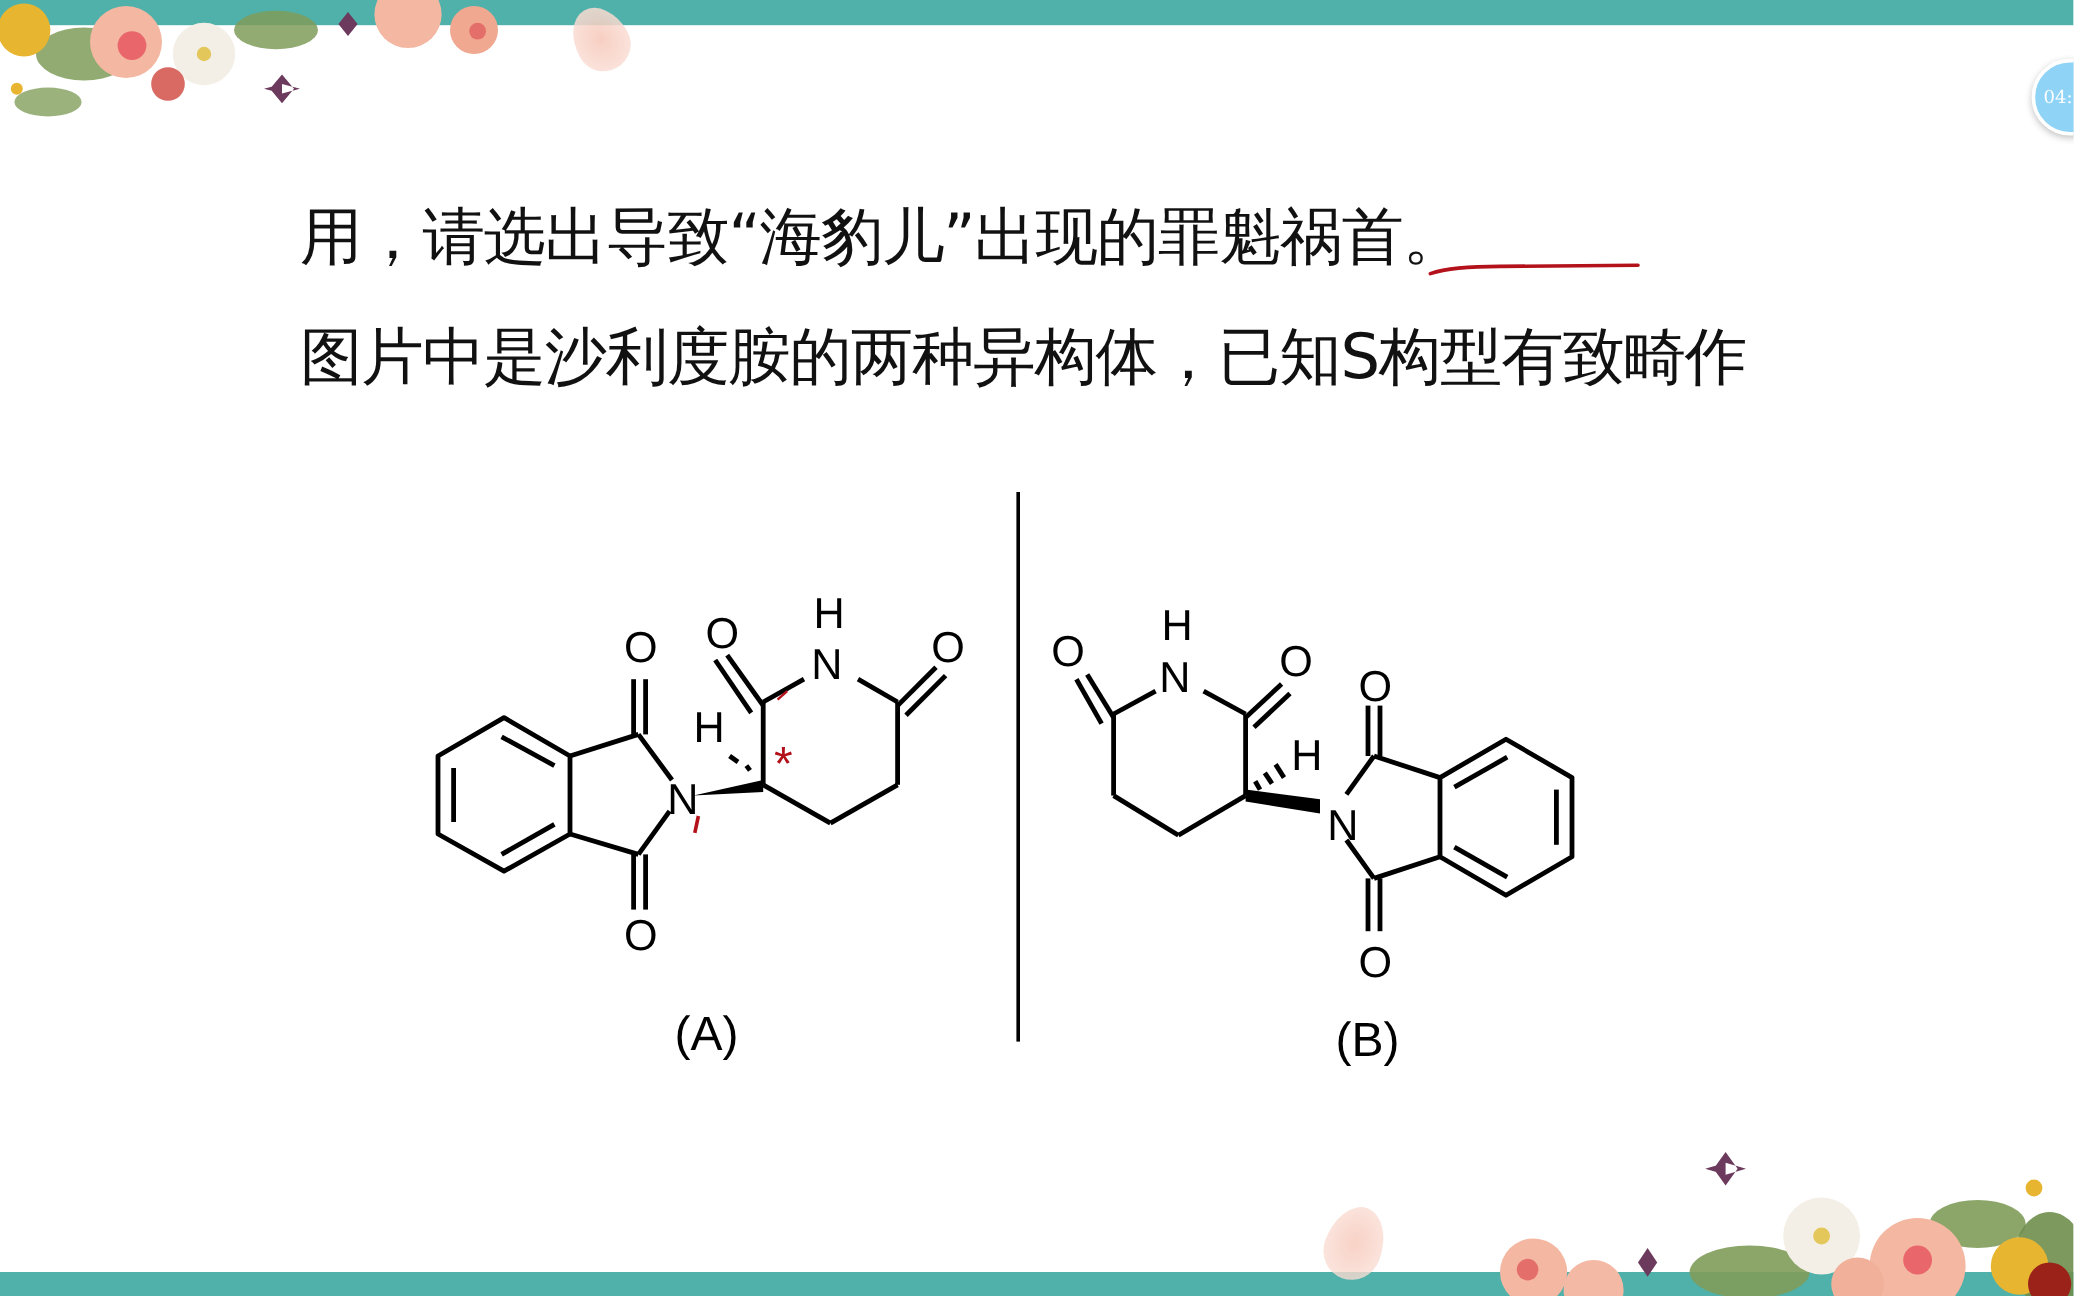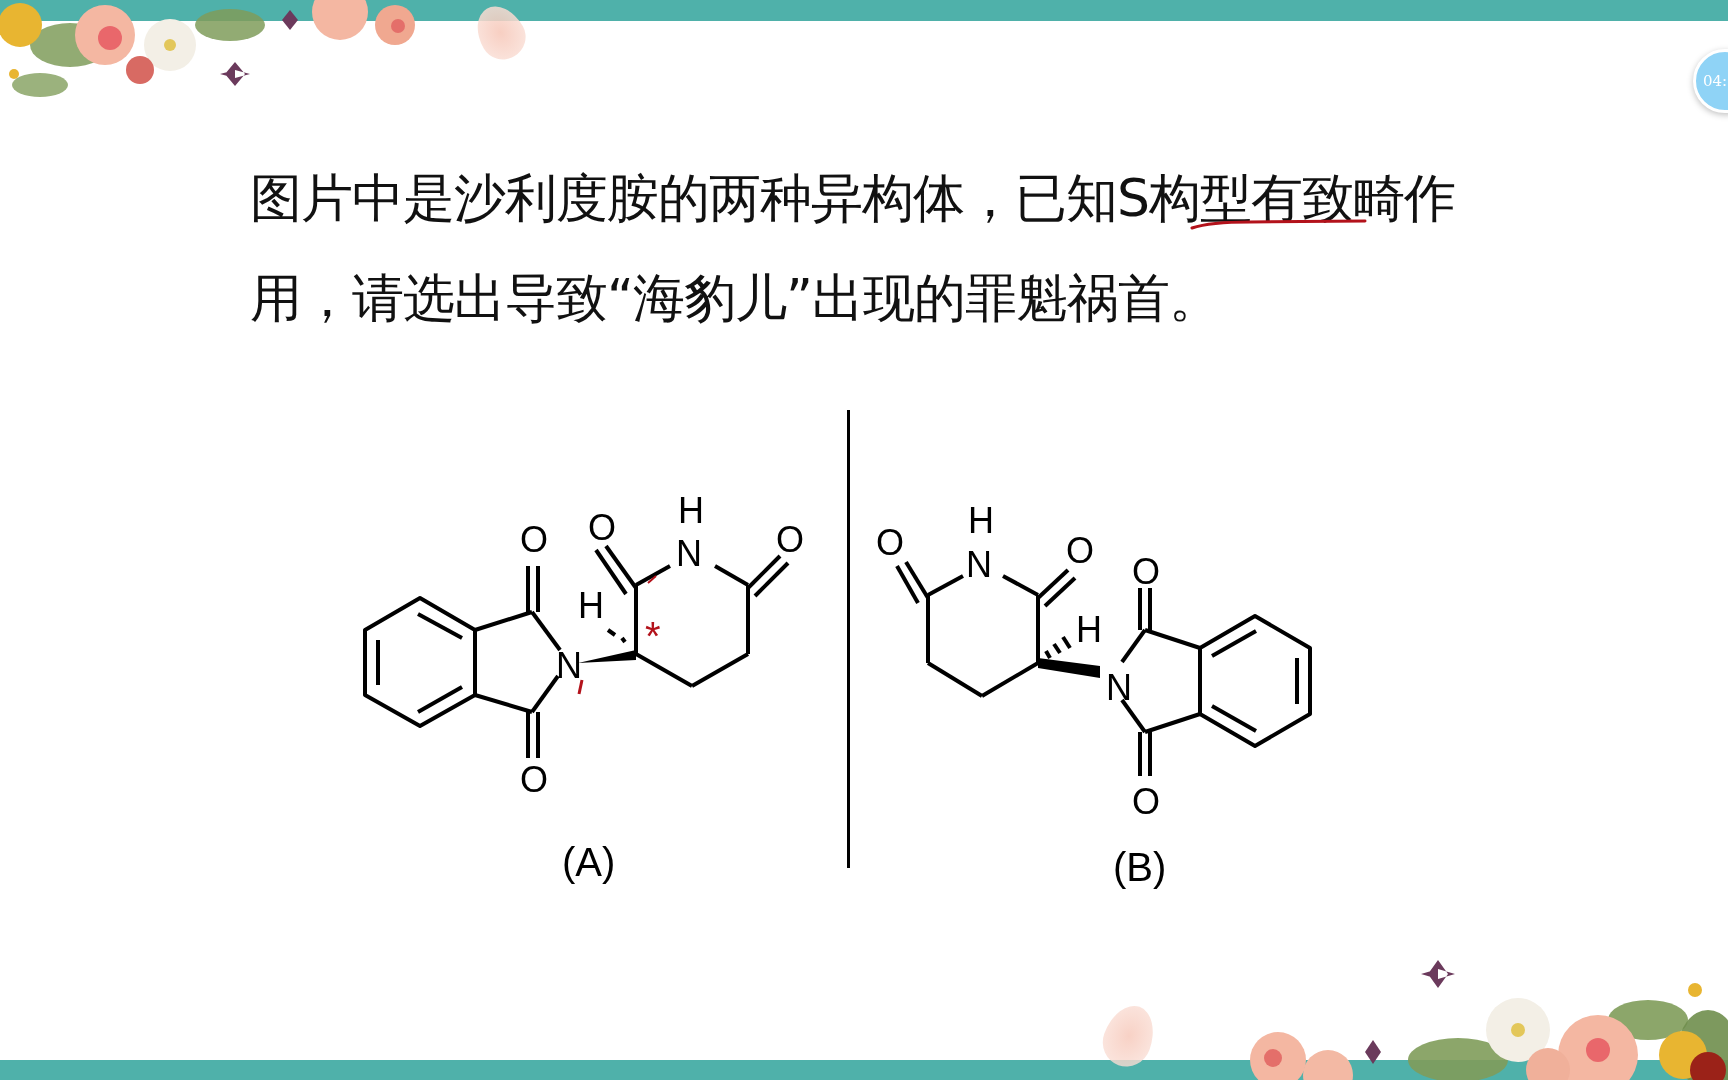--- a/index.html
+++ b/index.html
@@ -88,24 +88,24 @@
     <circle cx="467" cy="60" r="7" fill="#e8b531"></circle>
   </svg>
 </div>
 <div class="petal" style="left:1105px; top:1005px; width:48px; height:62px; background:radial-gradient(#f6c6b7,#fbe6df); opacity:0.8; transform:rotate(20deg);"></div>
 
 <div class="timer">
   <span>04:5</span>
 </div>
 
 <div class="question">
+  <span class="line">用，请选出导致“海豹儿”出现的罪魁祸首。</span>
   <span class="line">
     <span>图片中是沙利度胺的两种异构体，已知</span><span class="hl">S构型</span><span>有致畸作</span>
   </span>
-  <span class="line">用，请选出导致“海豹儿”出现的罪魁祸首。</span>
 </div>
 <svg class="underline-mark" viewBox="0 0 180 14">
   <path d="M2 10 Q 20 4 60 4 L 175 3" stroke="#b3121b" stroke-width="3" fill="none" stroke-linecap="round"></path>
 </svg>
 
 <div class="divider"></div>
 
 <div class="mol" style="left:360px; top:490px; width:460px; height:310px;">
   <svg width="460" height="310" viewBox="0 0 460 310">
     <g stroke="#000" stroke-width="4" fill="none" stroke-linejoin="round">

